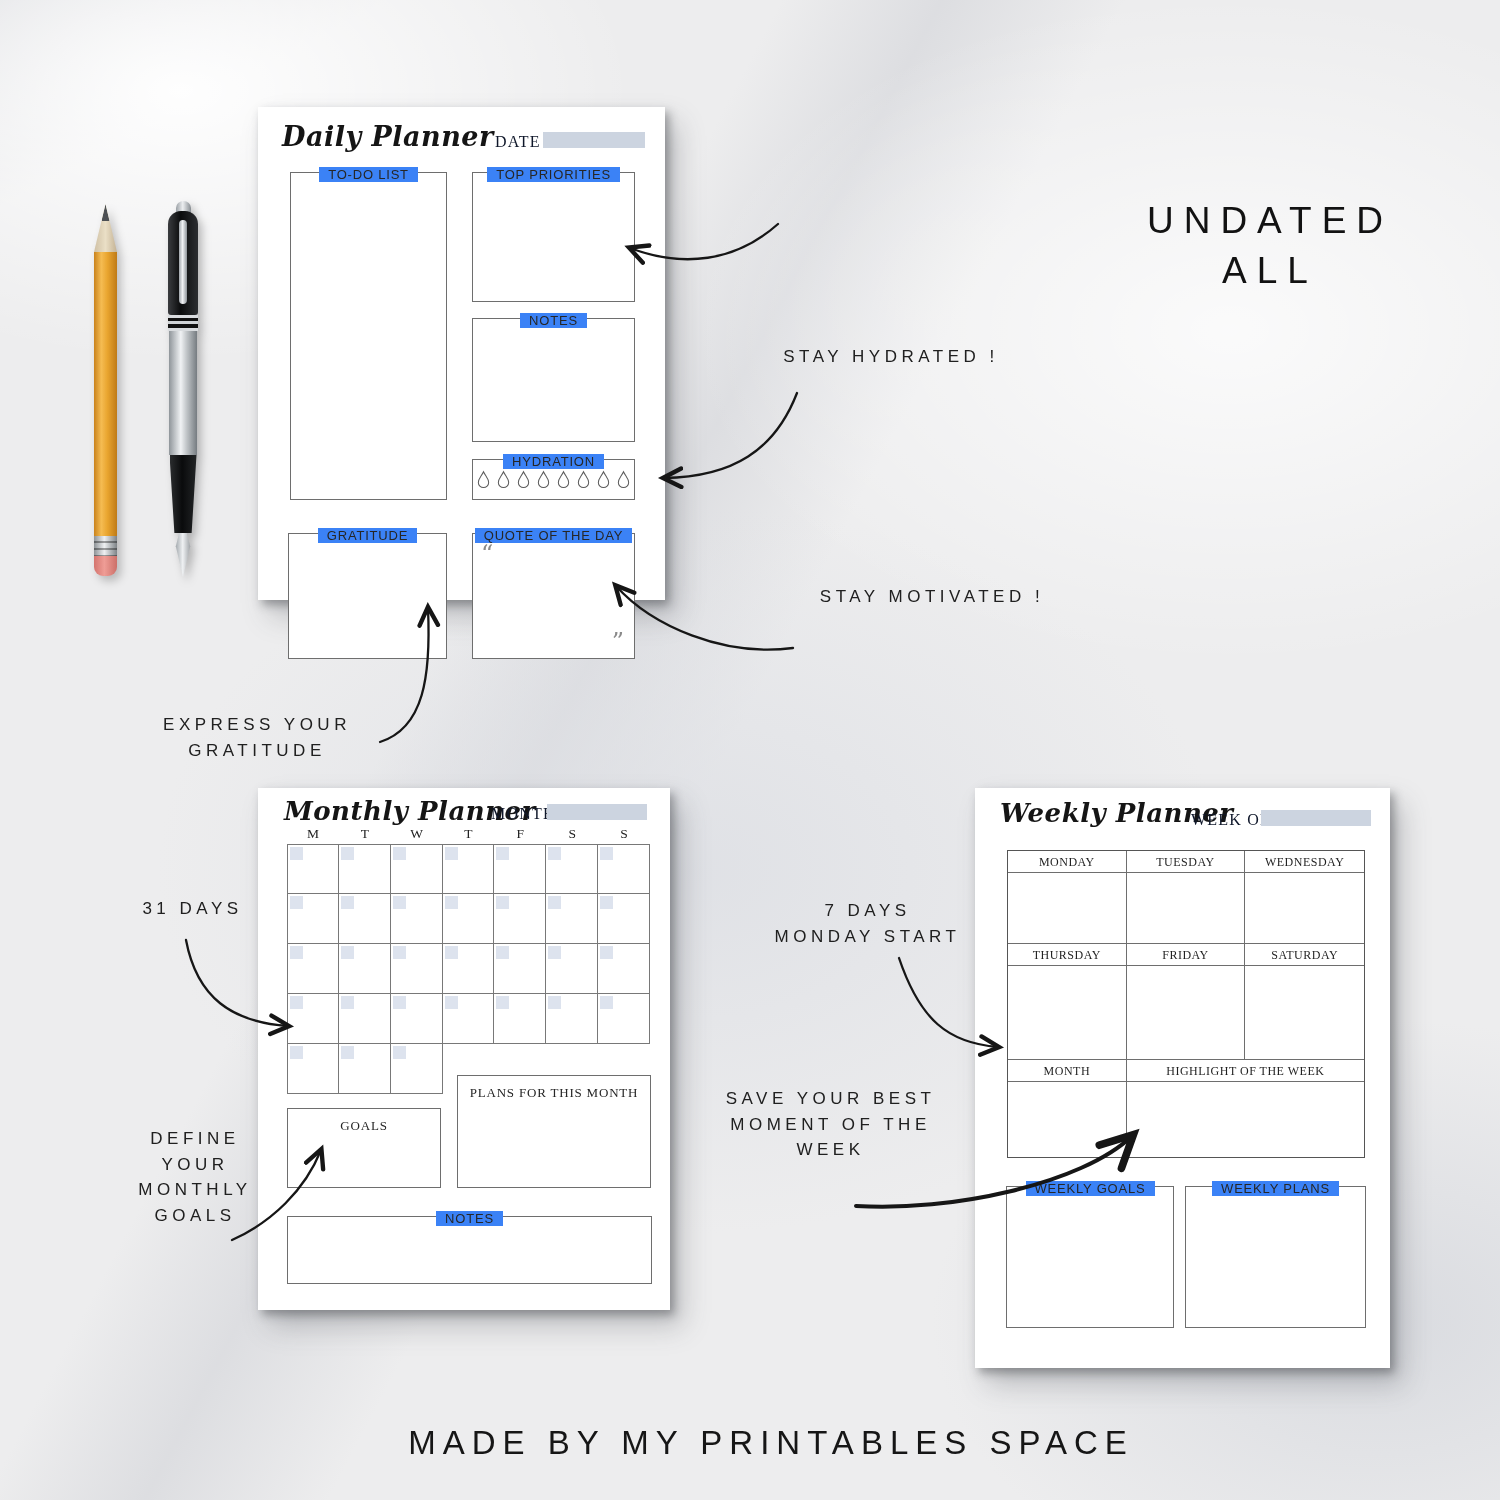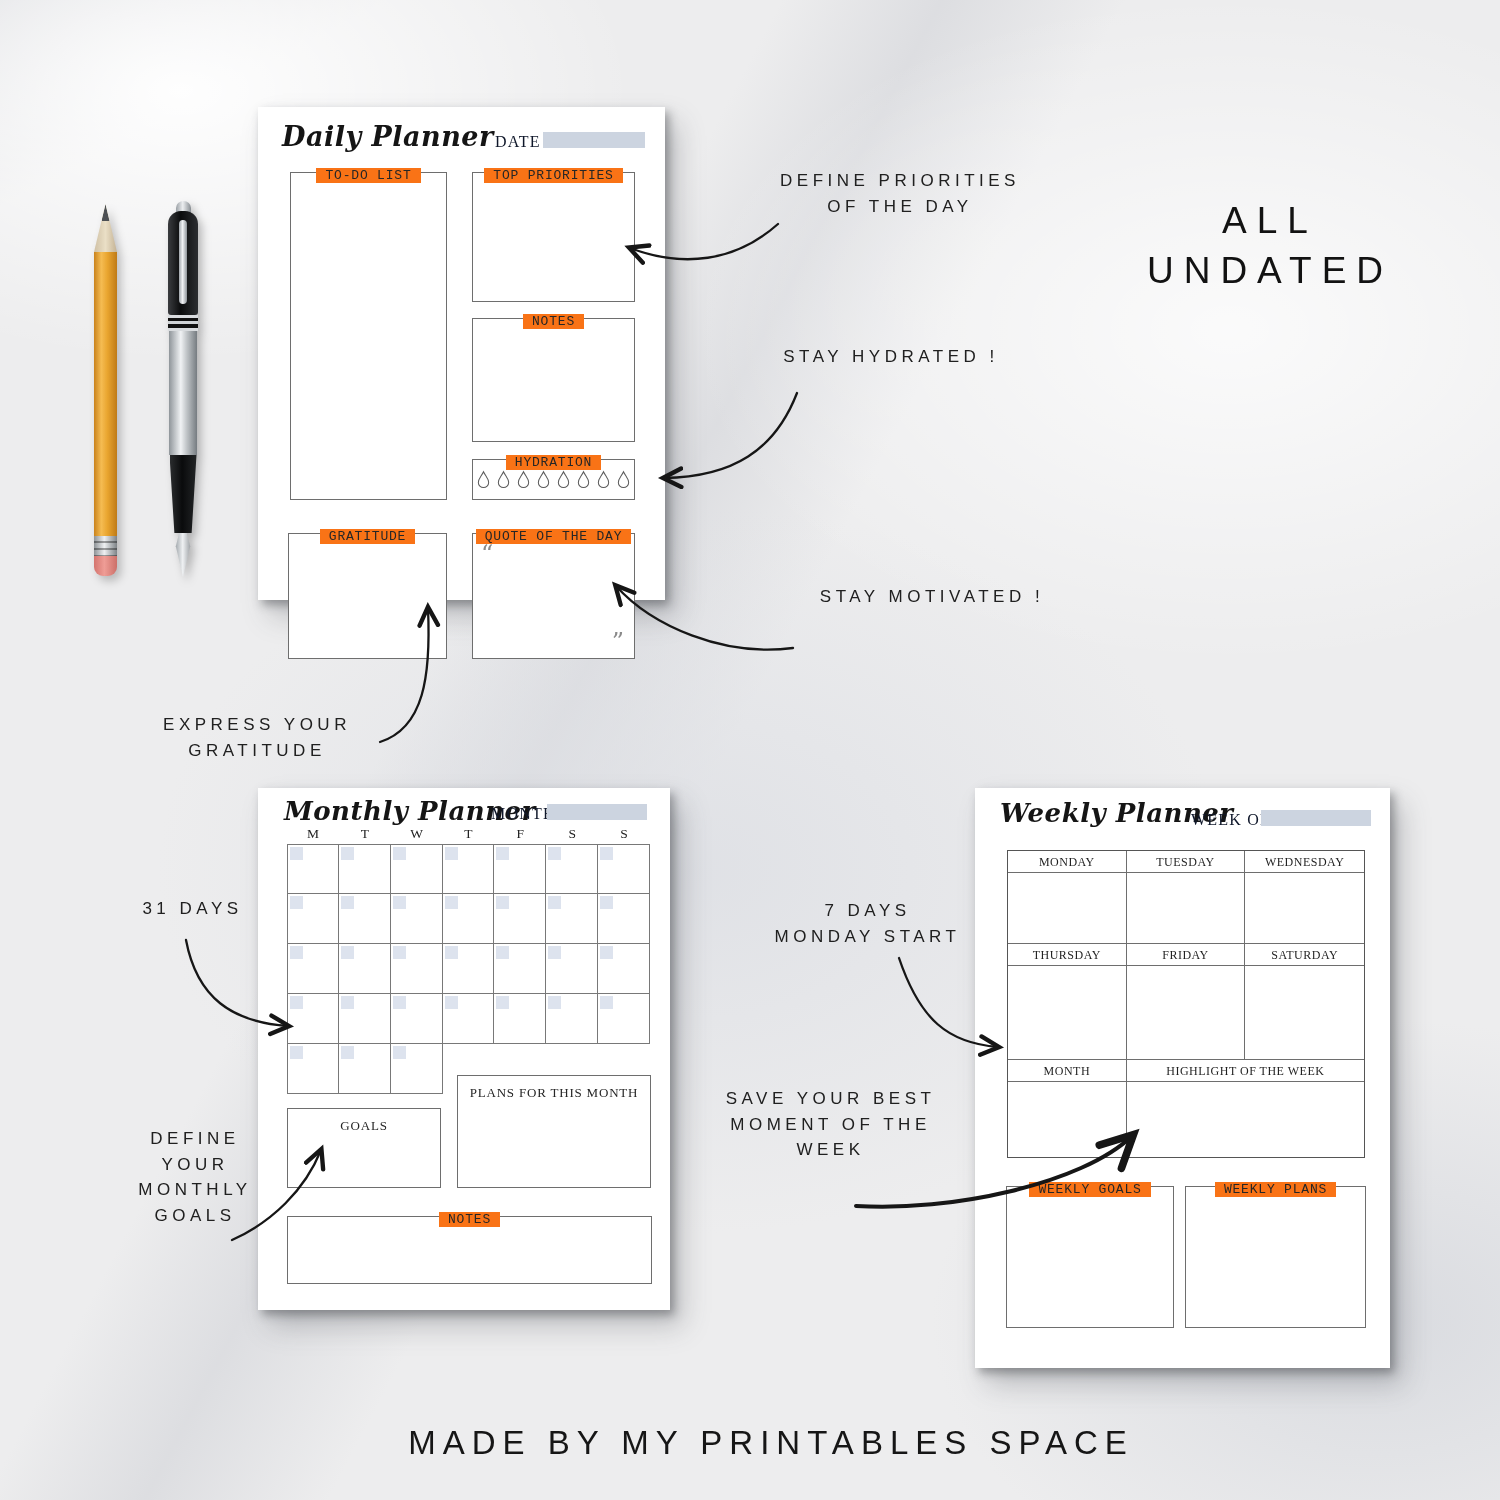--- a/index.html
+++ b/index.html
@@ -15,21 +15,21 @@
     font-family:"Liberation Sans",sans-serif;}
   .card{position:absolute;background:#fff;box-shadow:4px 5px 9px rgba(55,57,63,.42), 12px 16px 26px rgba(70,72,80,.28);}
   .daily-card{left:258px;top:107px;width:407px;height:493px;}
   .monthly-card{left:258px;top:788px;width:412px;height:522px;}
   .weekly-card{left:975px;top:788px;width:415px;height:580px;}
   .script{position:absolute;margin:0;font-family:"DejaVu Serif",serif;font-style:italic;font-weight:700;color:#151515;letter-spacing:.5px;}
   .flabel{position:absolute;font-family:"Liberation Serif",serif;font-size:16px;letter-spacing:1.2px;color:#0f172a;}
   .frect{position:absolute;height:16px;background:var(--accent-fill,#ccd4e0);}
   .lbox{position:absolute;border:1px solid var(--box-border,#6e6e6e);background:#fff;}
   .legend{position:absolute;top:-8px;left:0;right:0;text-align:center;}
-  .legend span{background:#f97316;padding:0 9px;font-family:Liberation Mono, monospace;font-size:13px;letter-spacing:.8px;color:#262626;white-space:nowrap;}
+  .legend span{background:#3b82f6;padding:0 9px;font-family:Liberation Sans, sans-serif;font-size:13px;letter-spacing:.8px;color:#262626;white-space:nowrap;}
   .pbox{position:absolute;border:1px solid var(--box-border,#6e6e6e);background:#fff;}
   .pbox .ptitle{text-align:center;margin-top:9px;font-family:"Liberation Serif",serif;font-size:13px;letter-spacing:.8px;color:#262626;}
   .drops{display:flex;justify-content:center;align-items:center;gap:1px;height:100%;}
   .drop{width:19px;height:22px;}
   .drop path{fill:none;stroke:#5c5c5c;stroke-width:1.3;}
   .quote{position:absolute;font-family:"DejaVu Serif",serif;font-size:24px;color:#8a8a8a;line-height:1;}
   .wd-row{position:absolute;display:grid;grid-template-columns:repeat(7,1fr);}
   .wd{text-align:center;font-family:"Liberation Serif",serif;font-size:13.5px;color:#222;}
   .mcal{position:absolute;display:grid;grid-template-columns:repeat(7,1fr);grid-auto-rows:50px;}
   .mcell{border-right:1px solid #787878;border-bottom:1px solid #787878;}
@@ -290,24 +290,20 @@
       </div>
 
     <div class="lbox" style="left:31px;top:398px;width:166px;height:140px;">
       <div class="legend"><span>WEEKLY GOALS</span></div>
     </div>
     <div class="lbox" style="left:210px;top:398px;width:179px;height:140px;">
       <div class="legend"><span>WEEKLY PLANS</span></div>
     </div>
   </section>
 
-  <div class="ann" style="left:750px;top:168px;width:300px;">
-    <div>DEFINE PRIORITIES</div>
-    <div>OF THE DAY</div>
-  </div>
   <div class="ann" style="left:748px;top:344px;width:286px;">
     <div>STAY HYDRATED !</div>
   </div>
   <div class="ann" style="left:800px;top:584px;width:264px;">
     <div>STAY MOTIVATED !</div>
   </div>
   <div class="ann" style="left:120px;top:712px;width:274px;">
     <div>EXPRESS YOUR</div>
     <div>GRATITUDE</div>
   </div>
@@ -324,22 +320,22 @@
     <div>7 DAYS</div>
     <div>MONDAY START</div>
   </div>
   <div class="ann" style="left:718px;top:1086px;width:225px;">
     <div>SAVE YOUR BEST</div>
     <div>MOMENT OF THE</div>
     <div>WEEK</div>
   </div>
 
   <div class="side-note">
+    <div>UNDATED</div>
     <div>ALL</div>
-    <div>UNDATED</div>
   </div>
 
   <div class="credit">MADE BY MY PRINTABLES SPACE</div>
 
   <svg class="arrows" width="1500" height="1500" viewBox="0 0 1500 1500">
     <defs>
       <marker id="ah" markerWidth="12" markerHeight="12" refX="8.5" refY="5" orient="auto">
         <path d="M1 1 L9 5 L1 9" fill="none" stroke="#161616" stroke-width="1.9" stroke-linecap="round"></path>
       </marker>
     </defs>

